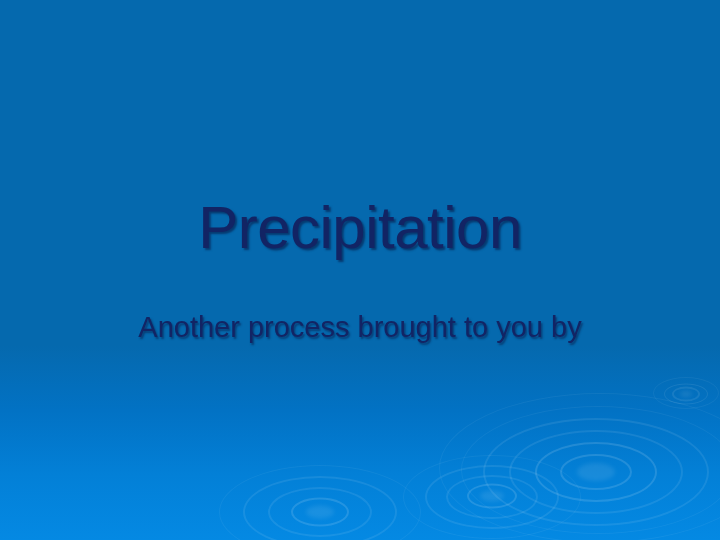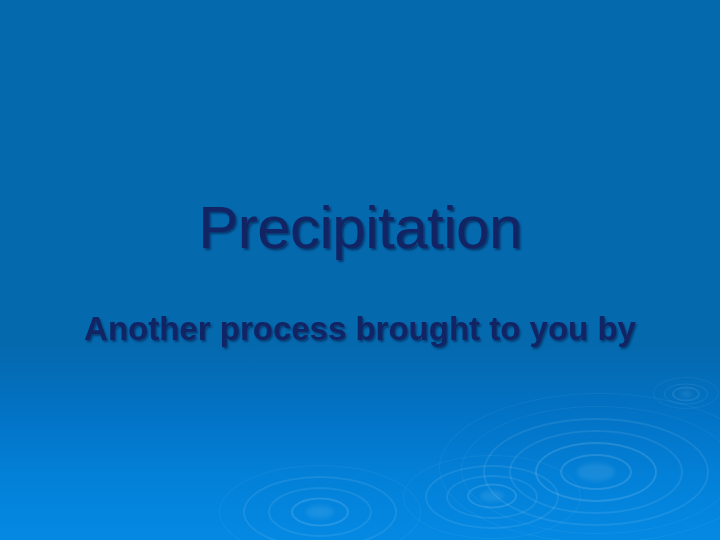--- a/index.html
+++ b/index.html
@@ -77,22 +77,22 @@
   .subtitle-block {
     position: absolute;
     left: 60px;
     right: 60px;
     top: 310px;
     text-align: center;
   }
 
   .slide-subtitle {
     margin: 0;
-    font-size: 33px;
-    font-weight: bold;
+    font-size: 29px;
+    font-weight: normal;
     line-height: 1.18;
     letter-spacing: 0px;
     color: #122464;
     text-shadow: 1.5px 1.5px 2px rgba(8, 20, 62, 0.5);
   }
 
   .subtitle-line { display: block; }
 </style>
 </head>
 <body>

